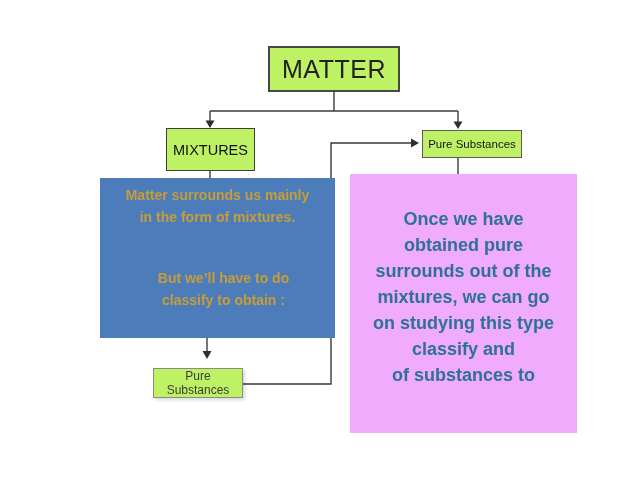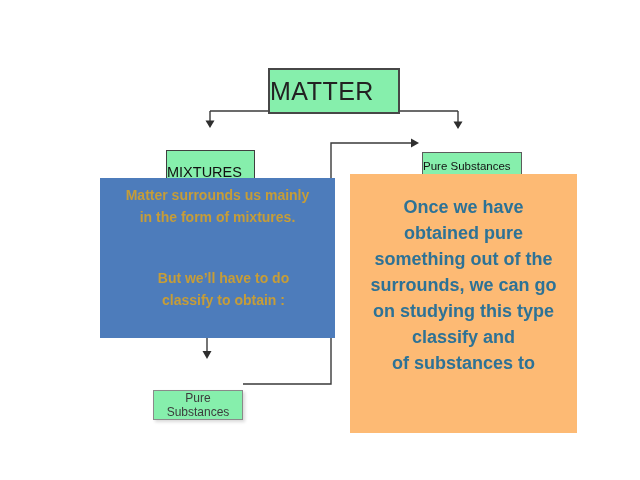--- a/index.html
+++ b/index.html
@@ -18,28 +18,27 @@
   #connectors {
     position: absolute;
     left: 0;
     top: 0;
     width: 640px;
     height: 480px;
     pointer-events: none;
   }
   .node {
     position: absolute;
-    background: #86efac;
+    background: #bef264;
     display: flex;
     align-items: center;
-    justify-content: flex-start;
+    justify-content: center;
     color: #1c1c1c;
     text-align: center;
     box-sizing: border-box;
-    margin-top: 22px;
   }
   .node-matter {
     left: 268px; top: 46px; width: 132px; height: 46px;
     border: 2px solid #474747;
     font-size: 25px;
     letter-spacing: 0.5px;
     color: #222222;
   }
   .node-mixtures {
     left: 166px; top: 128px; width: 89px; height: 43px;
@@ -72,28 +71,28 @@
     box-sizing: border-box;
     padding-top: 6px;
   }
   .blue-note .para2 {
     margin-top: 39px;
     padding-left: 12px;
   }
   .orange-note {
     position: absolute;
     left: 350px; top: 174px; width: 227px; height: 259px;
-    background: #fdba74;
+    background: #f0abfc;
     color: #2D7296;
     font-size: 18px;
     font-weight: 700;
     line-height: 26px;
     text-align: center;
     box-sizing: border-box;
-    padding-top: 20px;
+    padding-top: 32px;
   }
   .conn {
     stroke: #3a3a3a;
     stroke-width: 1.4;
     fill: none;
   }
   .arrowhead {
     fill: #2e2e2e;
     stroke: none;
   }
@@ -146,22 +145,22 @@
     <div class="para2">
         <div>But we’ll have to do</div>
         <div>classify to obtain :</div>
       </div>
   </div>
 
   <div class="orange-note">
     <div>
         <div>Once we have</div>
         <div>obtained pure</div>
-        <div>something out of the</div>
-        <div>surrounds, we can go</div>
+        <div>surrounds out of the</div>
+        <div>mixtures, we can go</div>
         <div>on studying this type</div>
         <div>classify and</div>
         <div>of substances to</div>
       </div>
   </div>
 
   <div class="node node-pure-bottom">
     <span>Pure Substances</span>
   </div>
 

